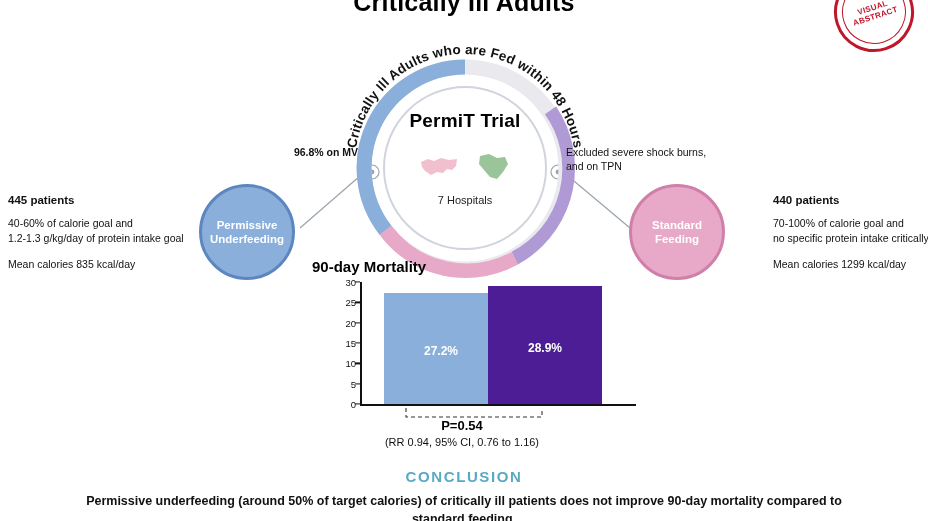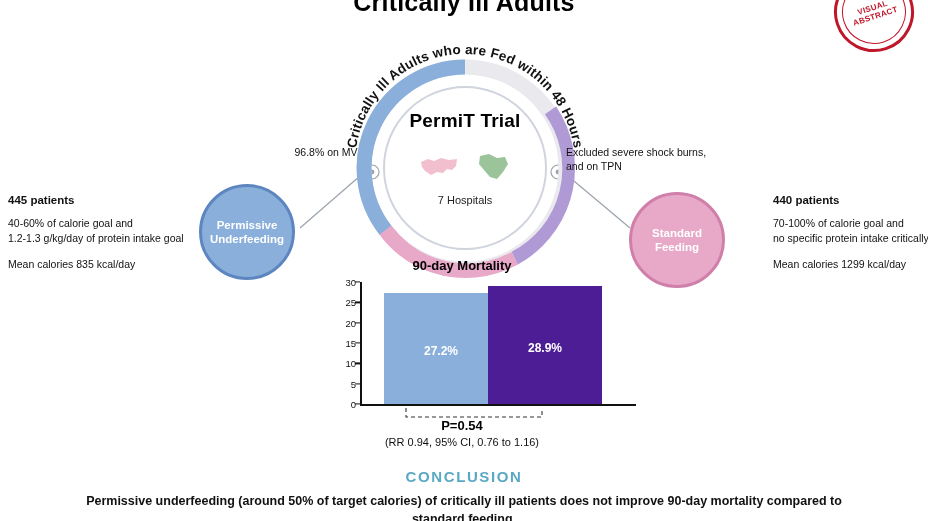--- a/index.html
+++ b/index.html
@@ -145,21 +145,21 @@
     box-sizing: border-box;
   }
   .node-left {
     left: 199px;
     top: 184px;
     background: #8aafdb;
     border: 3px solid #5d86c0;
   }
   .node-right {
     left: 629px;
-    top: 192px;
+    top: 184px;
     background: #e8a8c8;
     border: 3px solid #d07faa;
     align-items: center;
   }
   .node span { display: block; padding: 0 6px; }
 
   
   .connectors {
     position: absolute;
     left: 0; top: 0;
@@ -170,38 +170,37 @@
 
   
   .side-text { position: absolute; font-size: 10.5px; color: #111; line-height: 1.45; }
   .side-text .bold { font-weight: bold; font-size: 11.5px; margin-bottom: 7px; }
   .left-text { left: 8px; top: 192px; width: 190px; }
   .right-text { left: 773px; top: 192px; width: 184px; text-align: left; }
   .left-text .mean { margin-top: 11px; }
   .right-text .mean { margin-top: 11px; }
 
   .note { position: absolute; font-size: 10.5px; color: #111; line-height: 1.35; }
-  .note-mv { left: 276px; top: 145px; width: 100px; text-align: center; font-weight: normal; }
+  .note-mv { left: 276px; top: 145px; width: 100px; text-align: center; font-weight: bold; }
   .note-excl { left: 566px; top: 145px; width: 150px; text-align: left; }
 
   
   .chart-wrap {
     position: absolute;
     left: 312px;
     top: 258px;
     width: 300px;
     height: 200px;
   }
   .chart-title {
     position: absolute;
     left: 0;
     top: 0;
     width: 300px;
-    text-align: center;
-    font-size: 13px;
+    font-size: 15px;
     font-weight: bold;
     color: #000;
   }
   .plot {
     position: absolute;
     left: 24px;
     top: 24px;
     width: 276px;
     height: 122px;
   }

